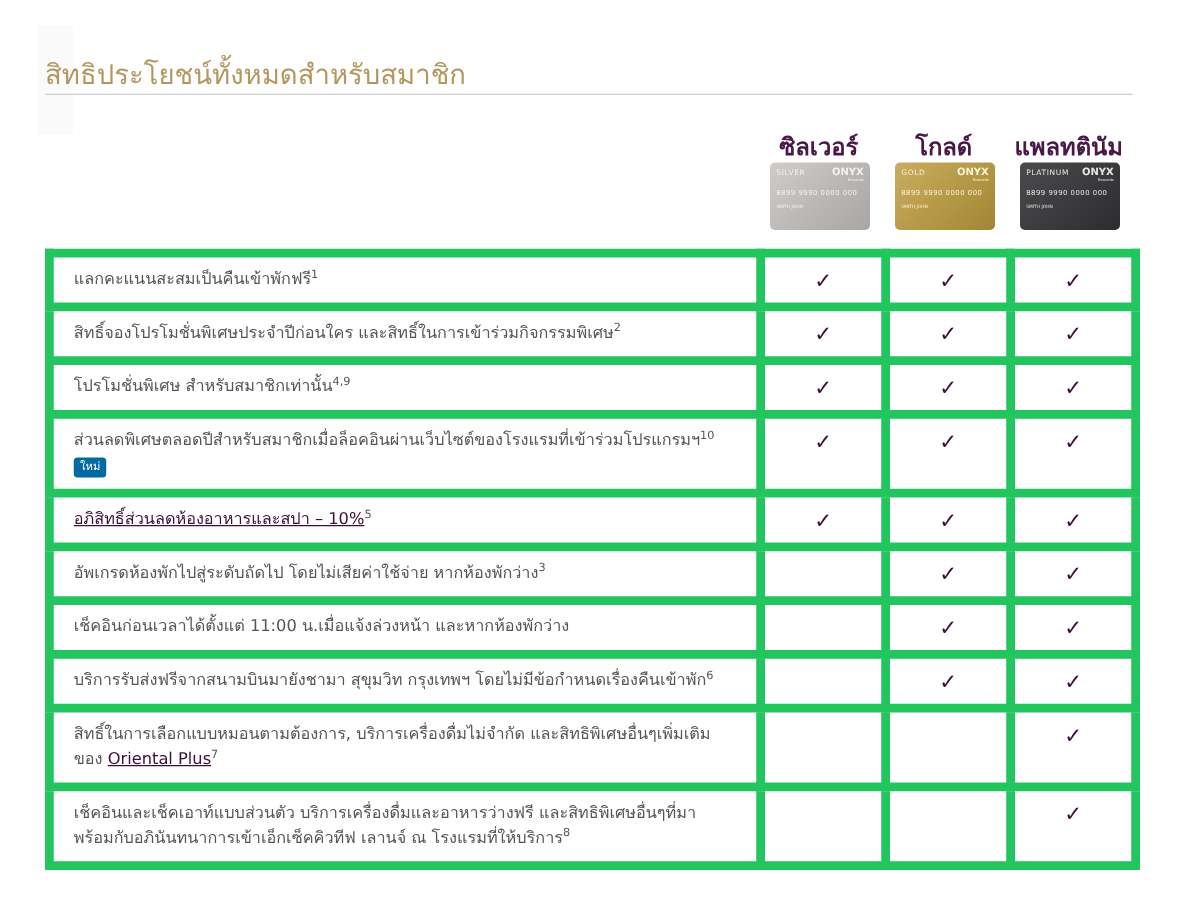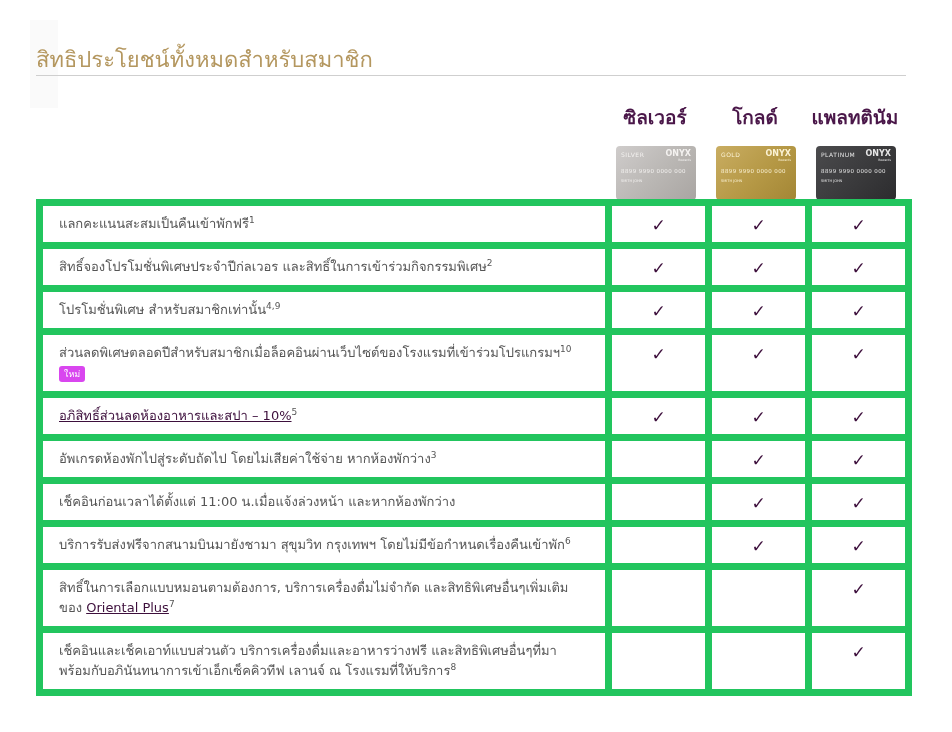--- a/index.html
+++ b/index.html
@@ -13,21 +13,21 @@
   .title-rule {
     position: absolute; left: 36px; top: 75px; width: 870px; height: 1px; background: #cfcfcf;
   }
   .ghost { position: absolute; left: 30px; top: 20px; width: 28px; height: 88px; background: #fafafa; }
 
   .tier-head {
     position: absolute; top: 102px; width: 100px; text-align: center;
     font-size: 19px; font-weight: bold; color: #4a1749;
   }
   .card {
-    position: absolute; top: 146px; width: 80px; height: 54px; border-radius: 4px;
+    position: absolute; top: 130px; width: 80px; height: 54px; border-radius: 4px;
     overflow: hidden; font-family: "DejaVu Sans", sans-serif;
   }
   .card .tier { position: absolute; left: 5px; top: 5px; font-size: 6px; letter-spacing: 0.5px; }
   .card .brand { position: absolute; right: 5px; top: 3px; font-size: 8px; font-weight: bold; }
   .card .sub { position: absolute; right: 5px; top: 12px; font-size: 3px; }
   .card .num { position: absolute; left: 5px; top: 22px; font-size: 5.5px; letter-spacing: 0.4px; }
   .card .name { position: absolute; left: 5px; top: 33px; font-size: 3.5px; }
   .card.silver { background: linear-gradient(135deg, #cfcccb 0%, #b9b6b3 55%, #a9a5a2 100%); color: #f4f2f0; }
   .card.gold { background: linear-gradient(135deg, #c9ad62 0%, #b59845 55%, #a38635 100%); color: #fbf2d4; }
   .card.platinum { background: linear-gradient(135deg, #4b4b4d 0%, #3a3a3c 55%, #2c2c2e 100%); color: #e6e6e6; }
@@ -35,21 +35,21 @@
   table {
     position: absolute; left: 36px; top: 199px; width: 870px;
     border-collapse: collapse; table-layout: fixed;
   }
   td { border: 7px solid #22c55e; font-size: 13px; color: #555; vertical-align: middle; }
   td.benefit { width: 569px; padding: 8px 14px 8px 16px; line-height: 20px; }
   td.mark { width: 100px; text-align: center; vertical-align: top; padding-top: 9px; color: #3d0f3c; font-size: 17px; font-weight: bold; }
   sup { font-size: 9px; vertical-align: top; position: relative; top: -4px; }
   a.link { color: #3d0f3c; text-decoration: underline; }
   .badge {
-    display: inline-block; background: #d946ef; color: #fff; font-size: 9px;
+    display: inline-block; background: #0369a1; color: #fff; font-size: 9px;
     padding: 1px 5px; border-radius: 3px; line-height: 14px; margin-top: 2px;
   }
 </style>
 </head>
 <body>
 
 <div class="ghost"></div>
 <h1 class="title">สิทธิประโยชน์ทั้งหมดสำหรับสมาชิก</h1>
 <div class="title-rule"></div>
 
@@ -81,21 +81,21 @@
 
 <table>
   <tbody id="benefits-body">
       <tr style="height: 37px;">
         <td class="benefit"><span>แลกคะแนนสะสมเป็นคืนเข้าพักฟรี</span><sup>1</sup></td>
         <td class="mark"><span>✓</span></td>
         <td class="mark"><span>✓</span></td>
         <td class="mark"><span>✓</span></td>
       </tr>
       <tr style="height: 37px;">
-        <td class="benefit"><span>สิทธิ์จองโปรโมชั่นพิเศษประจำปีก่ลเวอร และสิทธิ์ในการเข้าร่วมกิจกรรมพิเศษ</span><sup>2</sup></td>
+        <td class="benefit"><span>สิทธิ์จองโปรโมชั่นพิเศษประจำปีก่อนใคร และสิทธิ์ในการเข้าร่วมกิจกรรมพิเศษ</span><sup>2</sup></td>
         <td class="mark"><span>✓</span></td>
         <td class="mark"><span>✓</span></td>
         <td class="mark"><span>✓</span></td>
       </tr>
       <tr style="height: 37px;">
         <td class="benefit"><span>โปรโมชั่นพิเศษ สำหรับสมาชิกเท่านั้น</span><sup>4,9</sup></td>
         <td class="mark"><span>✓</span></td>
         <td class="mark"><span>✓</span></td>
         <td class="mark"><span>✓</span></td>
       </tr>

